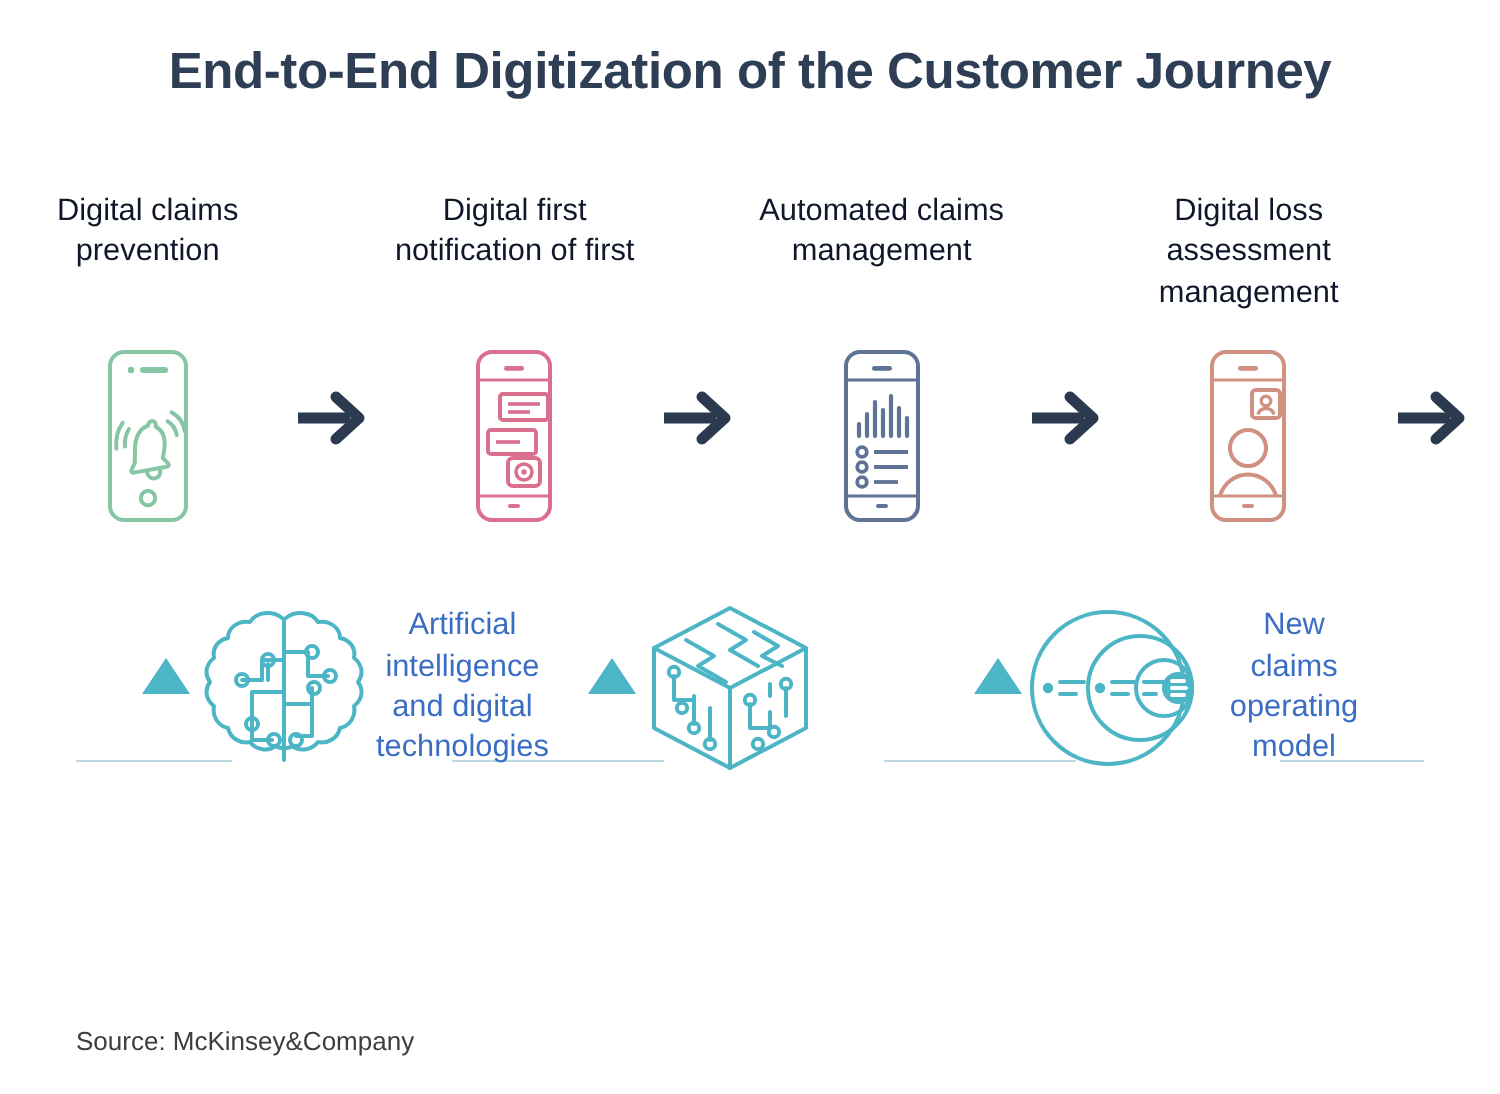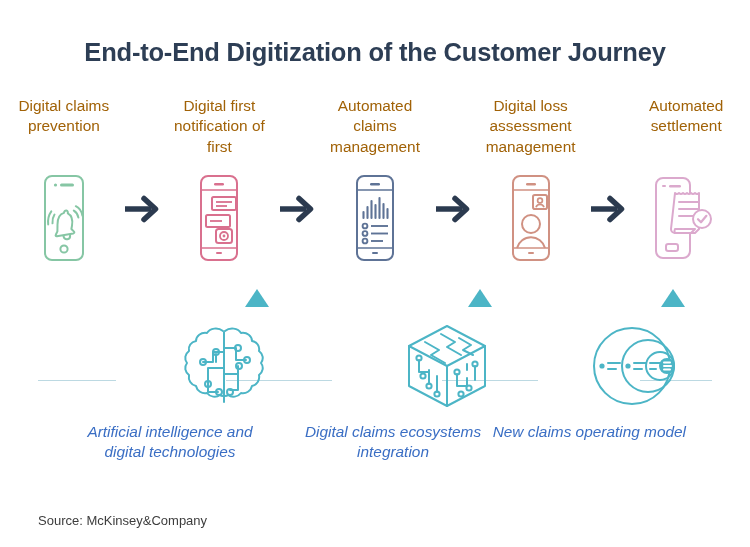--- a/index.html
+++ b/index.html
@@ -20,21 +20,20 @@
   #page-title {
     position: absolute;
     top: 22px;
     left: 0;
     width: 750px;
     text-align: center;
     font-size: 25.5px;
     font-weight: bold;
     color: #2d3e55;
     letter-spacing: -0.2px;
-    margin-top: 16px;
   }
 
   
   #journey-row {
     position: absolute;
     top: 96px;
     left: 8px;
     width: 734px;
     height: 190px;
     display: flex;
@@ -43,21 +42,21 @@
   }
   .journey-step {
     width: 132px;
     display: flex;
     flex-direction: column;
     align-items: center;
   }
   .step-label {
     font-size: 15.4px;
     line-height: 1.33;
-    color: #a16207;
+    color: #0f172a;
     text-align: center;
     min-height: 62px;
   }
   .step-icon {
     margin-top: 14px;
     height: 92px;
     display: flex;
     align-items: center;
     justify-content: center;
   }
@@ -76,23 +75,22 @@
     position: absolute;
     top: 288px;
     left: 0;
     width: 750px;
     height: 212px;
   }
   .enabler {
     position: absolute;
     width: 200px;
     display: flex;
-    flex-direction: column;
-    align-items: flex-end;
-    font-style: italic;
+    flex-direction: row;
+    align-items: center;
   }
   .enabler-triangle {
     height: 22px;
     display: flex;
     align-items: flex-start;
     justify-content: center;
   }
   .enabler-icon {
     margin-top: 10px;
     height: 92px;
@@ -246,42 +244,20 @@
     </div>
   </div>
 
   <div class="journey-arrow">
     <svg width="36" height="30" viewBox="0 0 36 30">
       <path d="M1 15h26" stroke="#2b3a4f" stroke-width="5.5"></path>
       <path d="M20 4.5 31.5 15 20 25.5" fill="none" stroke="#2b3a4f" stroke-width="5.5" stroke-linejoin="round" stroke-linecap="round"></path>
     </svg>
   </div>
 
-  <div class="journey-step">
-    <div class="step-label">Automated settlement</div>
-    <div class="step-icon">
-      <svg width="72" height="88" viewBox="0 0 72 88">
-        <rect x="6" y="4" width="34" height="80" rx="7" fill="none" stroke="#dba9cd" stroke-width="2"></rect>
-        <rect x="12" y="11" width="4" height="2" rx="1" fill="#dba9cd"></rect>
-        <rect x="19" y="11" width="12" height="2.4" rx="1.2" fill="#dba9cd"></rect>
-        <rect x="16" y="70" width="12" height="7" rx="2.2" fill="none" stroke="#dba9cd" stroke-width="2"></rect>
-
-        <path d="M25 19 q2 2 4 0 q2 2 4 0 q2 2 4 0 q2 2 4 0 q2 2 4 0 q2 2 4 0 v36 l-4 4 h-20 a4 4 0 0 1-4-4 z" fill="#ffffff" stroke="#dba9cd" stroke-width="2" stroke-linejoin="round"></path>
-        <g stroke="#dba9cd" stroke-width="2" stroke-linecap="round">
-          <line x1="29" y1="28" x2="49" y2="28"></line>
-          <line x1="29" y1="35" x2="49" y2="35"></line>
-          <line x1="29" y1="42" x2="45" y2="42"></line>
-        </g>
-        <path d="M25 55 h20 l-4 4 h-16 a4 4 0 0 1 0-4z" fill="none" stroke="#dba9cd" stroke-width="2" stroke-linejoin="round"></path>
-
-        <circle cx="52" cy="45" r="9" fill="#ffffff" stroke="#dba9cd" stroke-width="2"></circle>
-        <path d="M48 45.2 51 48.3 56.4 41.8" fill="none" stroke="#dba9cd" stroke-width="2.2" stroke-linecap="round" stroke-linejoin="round"></path>
-      </svg>
-    </div>
-  </div>
 
 </div>
 
 <div id="enabler-row">
 
   <div class="connector" style="left:38px; width:78px;"></div>
   <div class="connector" style="left:226px; width:106px;"></div>
   <div class="connector" style="left:442px; width:96px;"></div>
   <div class="connector" style="left:640px; width:72px;"></div>
 
@@ -352,21 +328,20 @@
           <path d="M56 52v12h10v-8"></path>
           <path d="M66 48v-6"></path>
           <path d="M74 44v14"></path>
           <circle cx="56" cy="50" r="2.6"></circle>
           <circle cx="68" cy="66" r="2.6"></circle>
           <circle cx="74" cy="42" r="2.6"></circle>
           <circle cx="60" cy="72" r="2.6"></circle>
         </g>
       </svg>
     </div>
-    <div class="enabler-label">Digital claims ecosystems integration</div>
   </div>
 
   <div class="enabler" style="left:486px;">
     <div class="enabler-triangle">
       <svg width="26" height="20" viewBox="0 0 26 20">
           <path d="M13 1 25 19H1z" fill="#4cb5c6"></path>
         </svg>
     </div>
     <div class="enabler-icon">
       <svg width="96" height="88" viewBox="0 0 96 88">

